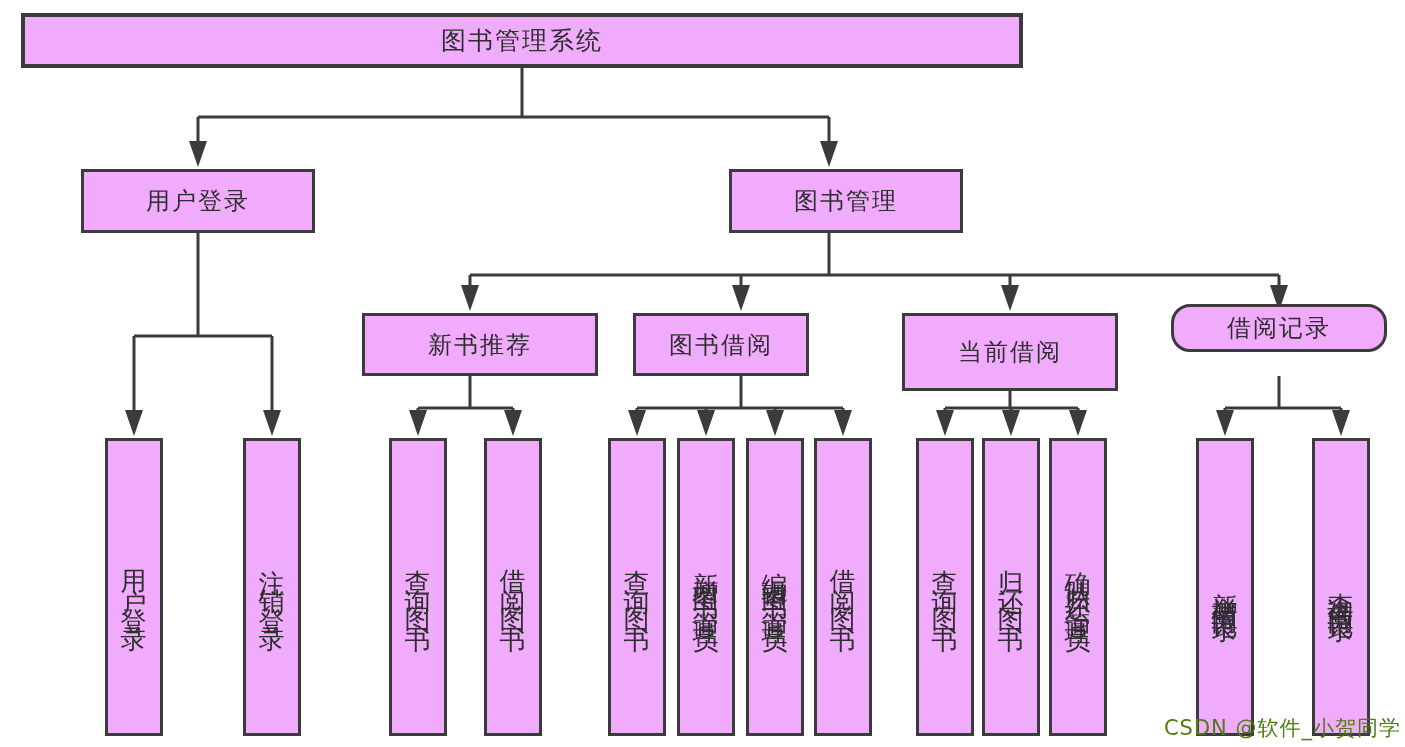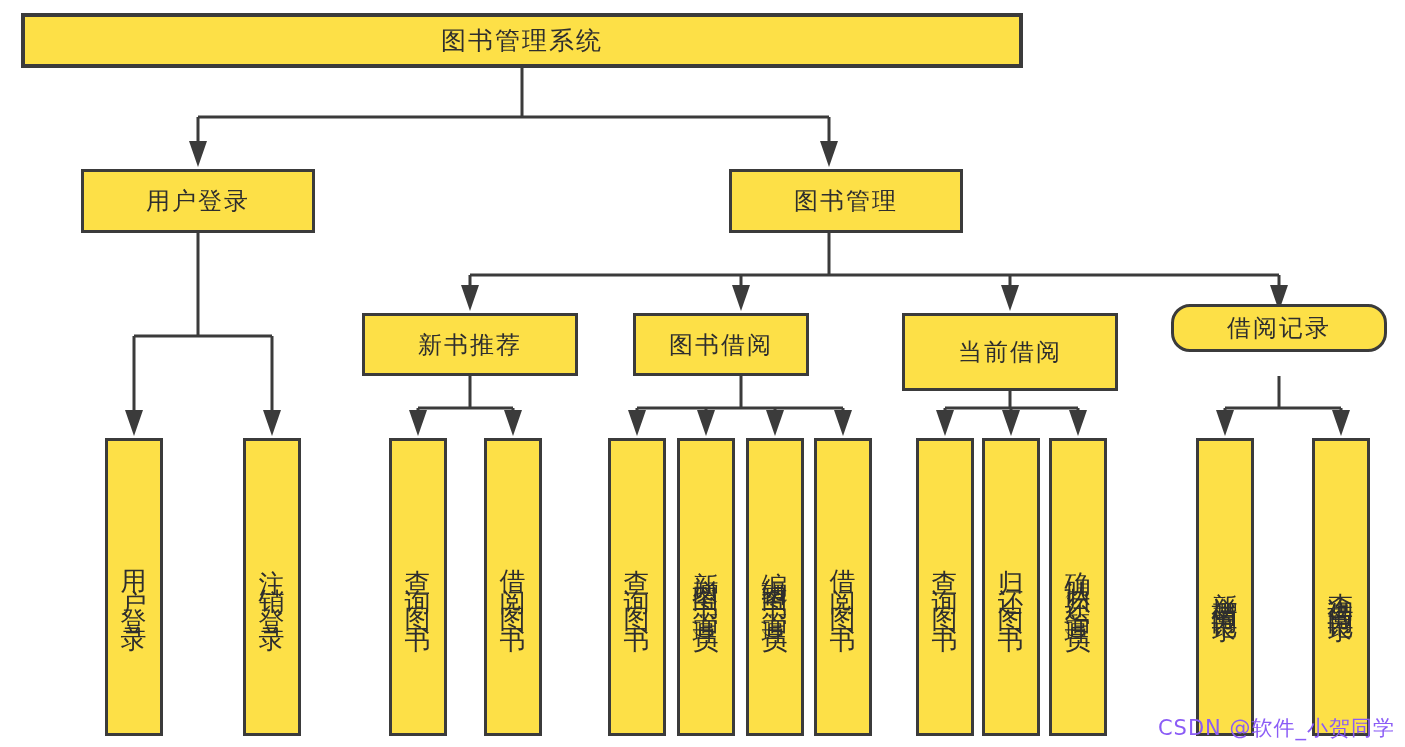--- a/index.html
+++ b/index.html
@@ -12,45 +12,45 @@
     overflow: hidden;
   }
   #wires {
     position: absolute;
     left: 0; top: 0;
     pointer-events: none;
   }
   .box {
     position: absolute;
     box-sizing: border-box;
-    background: #fde047;
+    background: #f0abfc;
     border: 3px solid #3b3b3b;
     color: #2e2e2e;
     display: flex;
     align-items: center;
     justify-content: center;
     text-align: center;
   }
   .root-box { border-width: 4px; font-size: 25px; letter-spacing: 2px; }
   .h-box   { font-size: 24px; letter-spacing: 2px; }
   .leaf {
     writing-mode: vertical-rl;
     text-orientation: mixed;
     font-size: 26px;
     line-height: 1;
   }
   .v4 { letter-spacing: 19px; }
   .v6 { letter-spacing: 5px; }
   .v8 { letter-spacing: 8px; }
   .watermark {
     position: absolute;
-    right: 10px;
+    right: 4px;
     top: 714px;
     font-size: 21px;
-    color: #8b5cf6;
+    color: #4d7c0f;
     letter-spacing: 1px;
     white-space: nowrap;
   }
 </style>
 </head>
 <body>
 
 <div id="stage">
 
   <svg id="wires" width="1405" height="747" viewBox="0 0 1405 747">
@@ -88,21 +88,21 @@
       <polygon points="1216,410 1234,410 1225,436"></polygon>
       <polygon points="1332,410 1350,410 1341,436"></polygon>
     </g>
   </svg>
 
   <div class="box root-box" style="left:21px; top:13px; width:1002px; height:55px;">图书管理系统</div>
 
   <div class="box h-box" style="left:81px; top:169px; width:234px; height:64px;">用户登录</div>
   <div class="box h-box" style="left:712px; top:169px; width:234px; height:64px;margin-left:17px;">图书管理</div>
 
-  <div class="box h-box" style="left:362px; top:313px; width:216px; height:63px;">新书推荐</div>
+  <div class="box h-box" style="left:362px; top:313px; width:236px; height:63px;">新书推荐</div>
   <div class="box h-box" style="left:633px; top:313px; width:176px; height:63px;">图书借阅</div>
   <div class="box h-box" style="left:902px; top:313px; width:216px; height:78px;">当前借阅</div>
   <div class="box h-box" style="left:1171px; top:304px; width:216px; height:48px;border-radius:19px;">借阅记录</div>
 
   <div class="box leaf v4" style="left:105px; top:438px; width:58px; height:298px;">用户登录</div>
   <div class="box leaf v4" style="left:243px; top:438px; width:58px; height:298px;">注销登录</div>
 
   <div class="box leaf v4" style="left:389px; top:438px; width:58px; height:298px;">查询图书</div>
   <div class="box leaf v4" style="left:484px; top:438px; width:58px; height:298px;">借阅图书</div>
 

